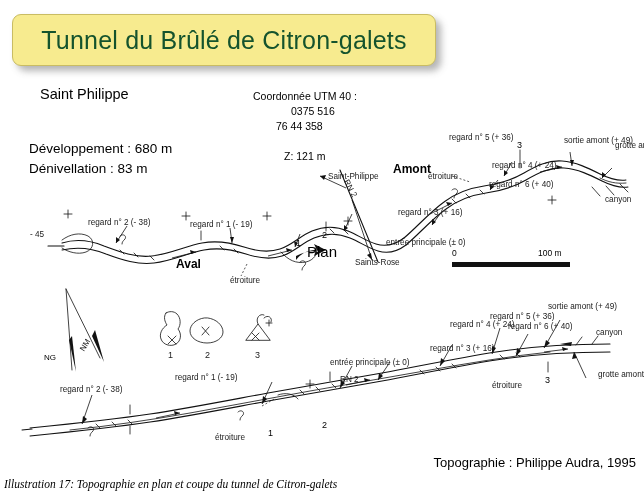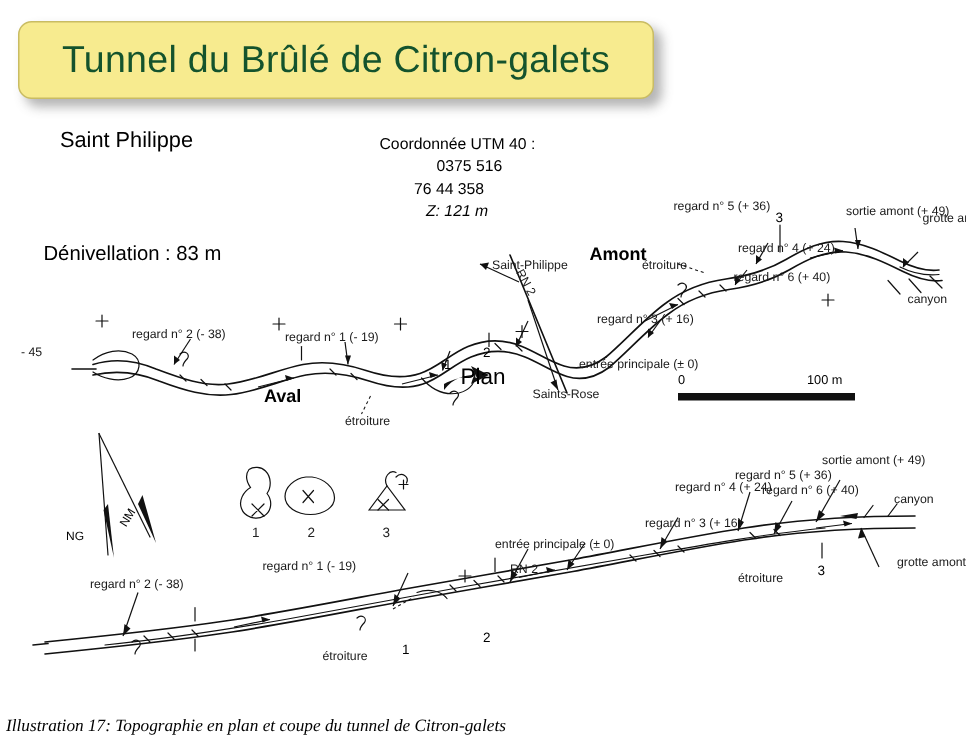--- a/index.html
+++ b/index.html
@@ -48,26 +48,27 @@
 <body>
 
 <div id="page">
 
   <div id="title-banner">
     <span class="t">Tunnel du Brûlé de Citron-galets</span>
   </div>
 
   <div class="lbl loc" style="left:40px;top:86px;">Saint Philippe</div>
 
+  <div class="lbl stat" style="left:29px;top:141px;">Développement : 680 m</div>
   <div class="lbl stat" style="left:29px;top:161px;">Dénivellation : 83 m</div>
 
   <div class="lbl coord" style="left:253px;top:90px;">Coordonnée UTM 40 :</div>
   <div class="lbl coord" style="left:279px;top:105px;margin-left:12px;">0375 516</div>
   <div class="lbl coord" style="left:276px;top:120px;">76 44 358</div>
-  <div class="lbl coord" style="left:284px;top:135px;font-style:italic;">Z: 121 m</div>
+  <div class="lbl coord" style="left:284px;top:150px;">Z: 121 m</div>
 
   <svg id="map-svg" viewBox="0 0 644 501">
 
     <g>
       <path class="ink" d="M62,243 C78,238 92,241 104,246 C120,252 136,258 152,256
                            C170,254 186,246 202,243 C218,240 232,243 244,247
                            C256,251 268,253 280,249 C292,245 300,236 312,231
                            C324,226 336,226 348,231 C358,235 366,241 376,244
                            C386,247 396,244 404,238"></path>
       <path class="ink" d="M62,250 C80,246 94,249 106,254 C122,260 138,265 154,263
@@ -248,21 +249,21 @@
       <g class="ink-thin">
         <path d="M306,384 L314,384 M310,380 L310,388"></path>
       </g>
     </g>
   </svg>
 
   <div id="scalebar"></div>
   <div class="lbl scale-txt" style="left:452px;top:249px;">0</div>
   <div class="lbl scale-txt" style="left:538px;top:249px;">100 m</div>
 
-  <div class="lbl ann" style="left:14px;top:230px;">- 45</div>
+  <div class="lbl ann" style="left:30px;top:230px;">- 45</div>
   <div class="lbl ann" style="left:88px;top:218px;">regard n° 2 (- 38)</div>
   <div class="lbl ann" style="left:190px;top:220px;">regard n° 1 (- 19)</div>
   <div class="lbl ann" style="left:398px;top:208px;">regard n° 3 (+ 16)</div>
   <div class="lbl ann" style="left:492px;top:161px;">regard n° 4 (+ 24)</div>
   <div class="lbl ann" style="left:449px;top:133px;">regard n° 5 (+ 36)</div>
   <div class="lbl ann" style="left:489px;top:180px;">regard n° 6 (+ 40)</div>
   <div class="lbl ann" style="left:564px;top:136px;">sortie amont (+ 49)</div>
   <div class="lbl ann" style="left:615px;top:141px;">grotte amont</div>
   <div class="lbl ann" style="left:605px;top:195px;">canyon</div>
   <div class="lbl ann" style="left:230px;top:276px;">étroiture</div>
@@ -295,15 +296,16 @@
   <div class="lbl ann" style="left:598px;top:370px;">grotte amont</div>
   <div class="lbl ann" style="left:596px;top:328px;">canyon</div>
   <div class="lbl ann" style="left:215px;top:433px;">étroiture</div>
   <div class="lbl ann" style="left:492px;top:381px;">étroiture</div>
   <div class="lbl ann" style="left:330px;top:358px;">entrée principale (± 0)</div>
   <div class="lbl ann" style="left:340px;top:375px;">RN 2</div>
   <div class="lbl num" style="left:268px;top:428px;">1</div>
   <div class="lbl num" style="left:322px;top:420px;">2</div>
   <div class="lbl num" style="left:545px;top:375px;">3</div>
 
+  <div id="credit">Topographie : Philippe Audra, 1995</div>
   <div id="caption">Illustration 17: Topographie en plan et coupe du tunnel de Citron-galets</div>
 
 </div>
 
 </body></html>

